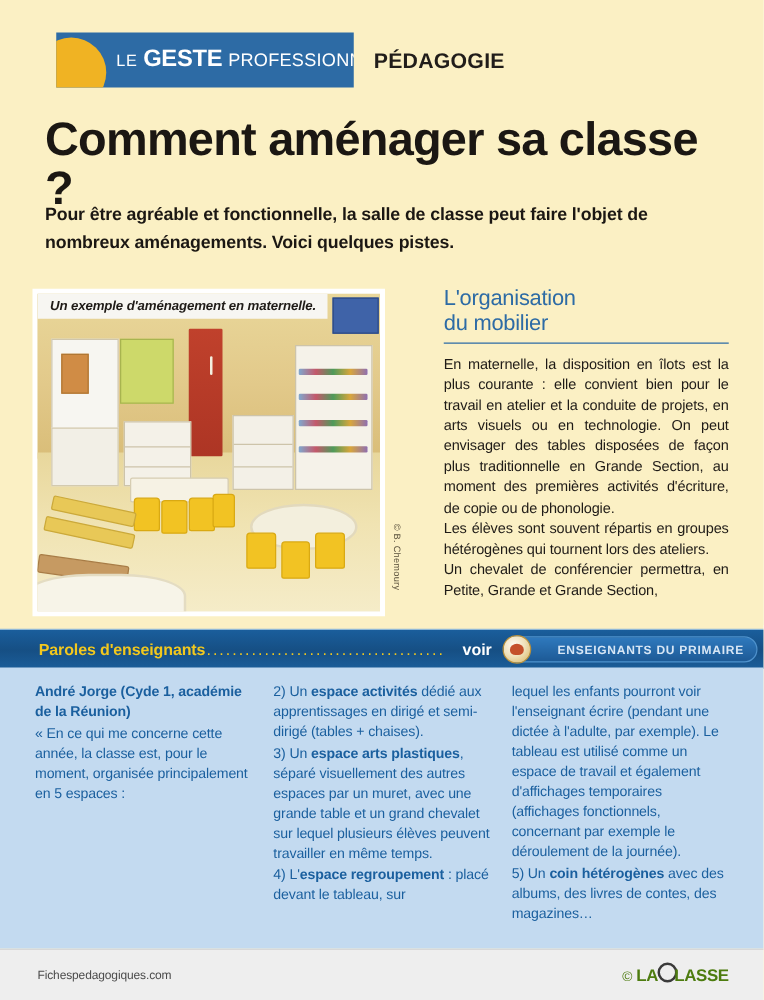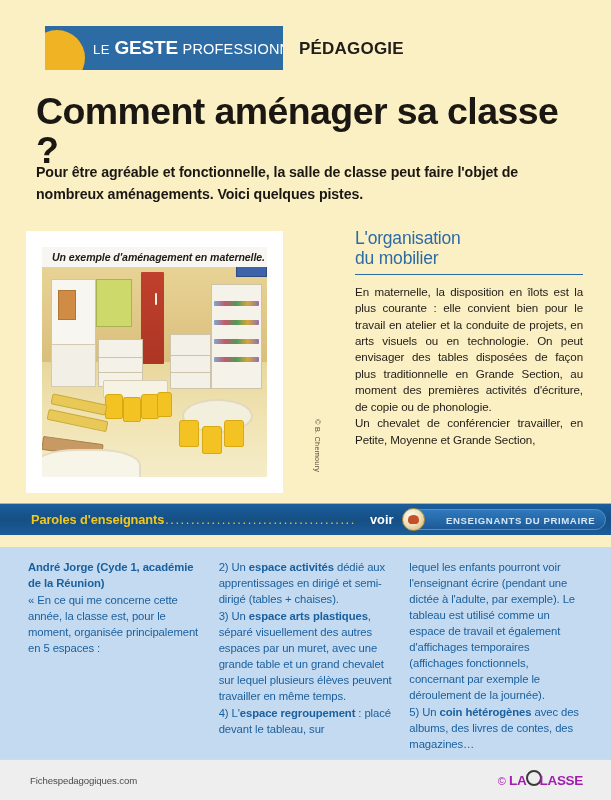--- a/index.html
+++ b/index.html
@@ -105,24 +105,24 @@
     font-weight: bold;
     color: #1b1713;
     line-height: 1.55;
     letter-spacing: -.1px;
   }
 
   
   .photo-wrap {
     position: absolute;
     left: 26px; top: 231px;
-    width: 257px;
+    width: 282px;
     height: 262px;
     background: #ffffff;
-    padding: 16px;
+    padding: 4px;
     box-sizing: border-box;
   }
   .photo {
     position: relative;
     width: 100%;
     height: 100%;
     overflow: hidden;
     background: #e8d9a8;
   }
   
@@ -345,21 +345,20 @@
     border-radius: 50% 50% 40% 40%;
   }
 
   
   .testimonial {
     position: absolute;
     left: 0; top: 534px;
     width: 611px;
     height: 225px;
     background: #c3daf0;
-    margin-top: 13px;
   }
   .tcols {
     position: absolute;
     left: 28px; top: 12px;
     width: 556px;
     display: flex;
     gap: 16px;
   }
   .tcol {
     width: 176px;
@@ -393,21 +392,21 @@
     color: #4b4b4b;
     letter-spacing: -.1px;
   }
   .footer-logo {
     position: absolute;
     right: 28px; top: 0;
     height: 41px;
     line-height: 41px;
     font-size: 13.5px;
     font-weight: bold;
-    color: #a21caf;
+    color: #4d7c0f;
     letter-spacing: -.3px;
     white-space: nowrap;
   }
   .footer-logo .cmark { font-size: 11px; font-weight: normal; }
   .footer-logo .ring {
     display: inline-block;
     width: 12px; height: 12px;
     border: 2px solid #3a3a3a;
     border-radius: 50%;
     vertical-align: -1px;
@@ -471,21 +470,22 @@
   </div>
   <div class="photo-credit">© B. Chemoury</div>
 
   <div class="sidecol">
     <h2>
       <span>L'organisation</span><br>
       <span>du mobilier</span>
     </h2>
     <div class="rule"></div>
     <p class="first">En maternelle, la disposition en îlots est la plus courante : elle convient bien pour le travail en atelier et la conduite de projets, en arts visuels ou en technologie. On peut envisager des tables disposées de façon plus traditionnelle en Grande Section, au moment des premières activités d'écriture, de copie ou de phonologie.</p>
-    <p>Un chevalet de conférencier travailler, en Petite, Moyenne et Grande Section,</p>
+    <p>Les élèves sont souvent répartis en groupes hétérogènes qui tournent lors des ateliers.</p>
+    <p>Un chevalet de conférencier permettra, en Petite, Grande et Grande Section,</p>
   </div>
 
   <div class="quote-bar">
     <div class="quote-bar-label">Paroles d'enseignants</div>
     <div class="quote-dots">......................................</div>
     <div class="quote-avec">voir</div>
     <div class="badge">
       <span class="badge-mark"></span>
       <span>ENSEIGNANTS DU PRIMAIRE</span>
     </div>

